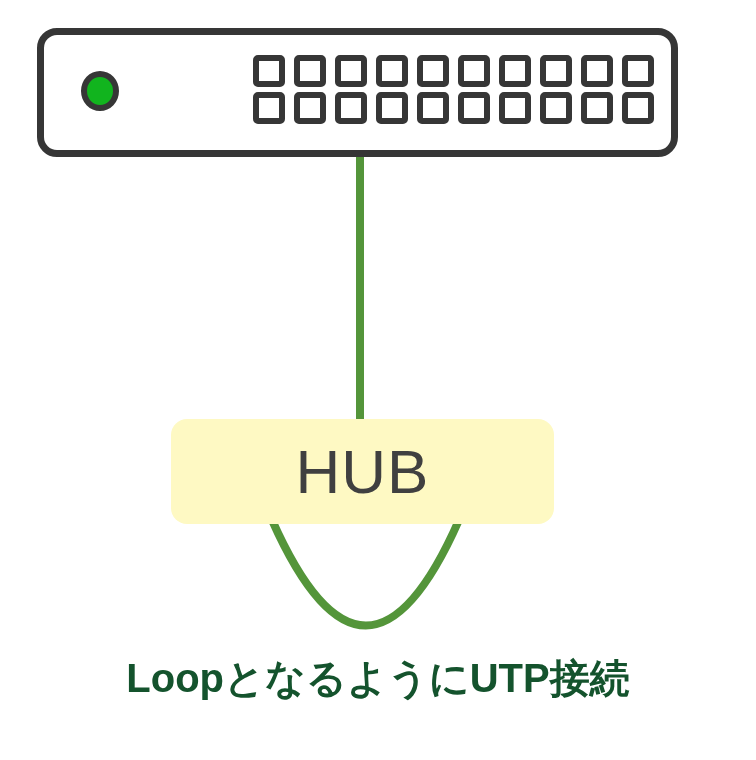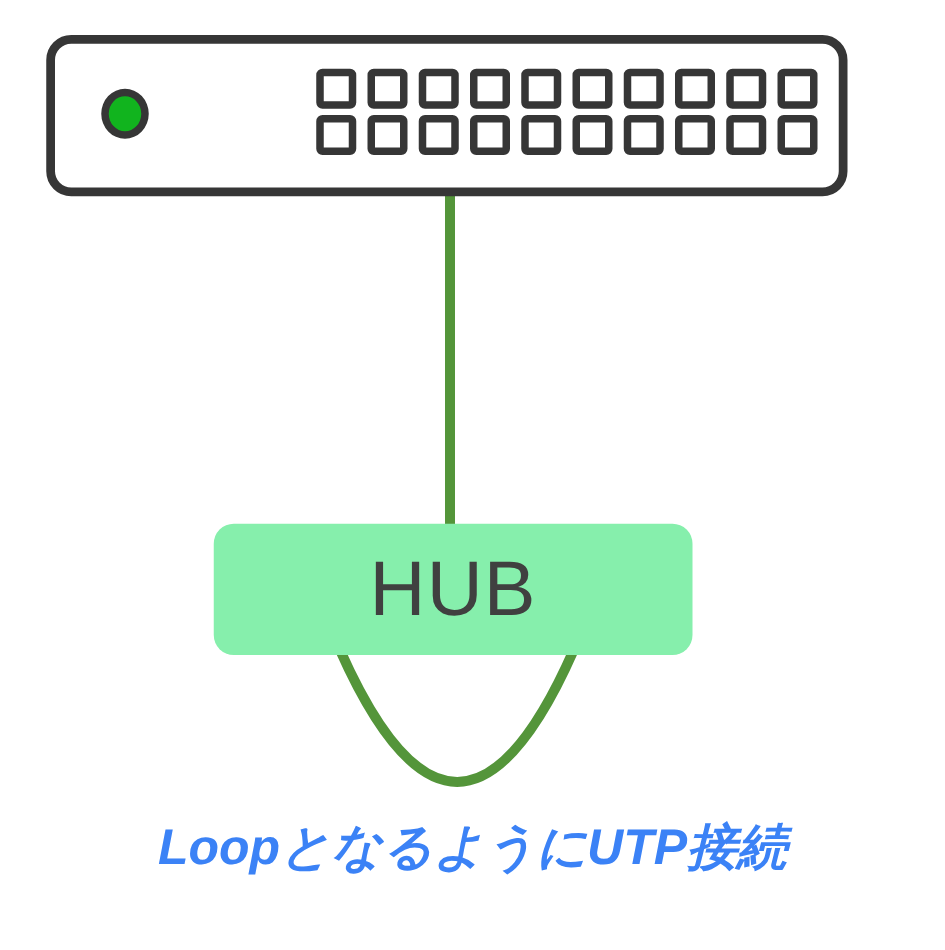--- a/index.html
+++ b/index.html
@@ -107,19 +107,19 @@
         <div class="port"></div>
         <div class="port"></div>
         <div class="port"></div>
         <div class="port"></div>
         <div class="port"></div>
         <div class="port"></div>
         <div class="port"></div>
       </div>
   </div>
 
-  <div class="hub" style="background-color: #86efac; color: rgb(64, 64, 64);">
+  <div class="hub" style="background-color: #fef9c3; color: rgb(64, 64, 64);">
     <span class="hub-label">HUB</span>
   </div>
 
-  <div class="caption" style="color: #3b82f6; font-style: italic;">LoopとなるようにUTP接続</div>
+  <div class="caption" style="color: #14532d;">LoopとなるようにUTP接続</div>
 
 </div>
 
 </body></html>

